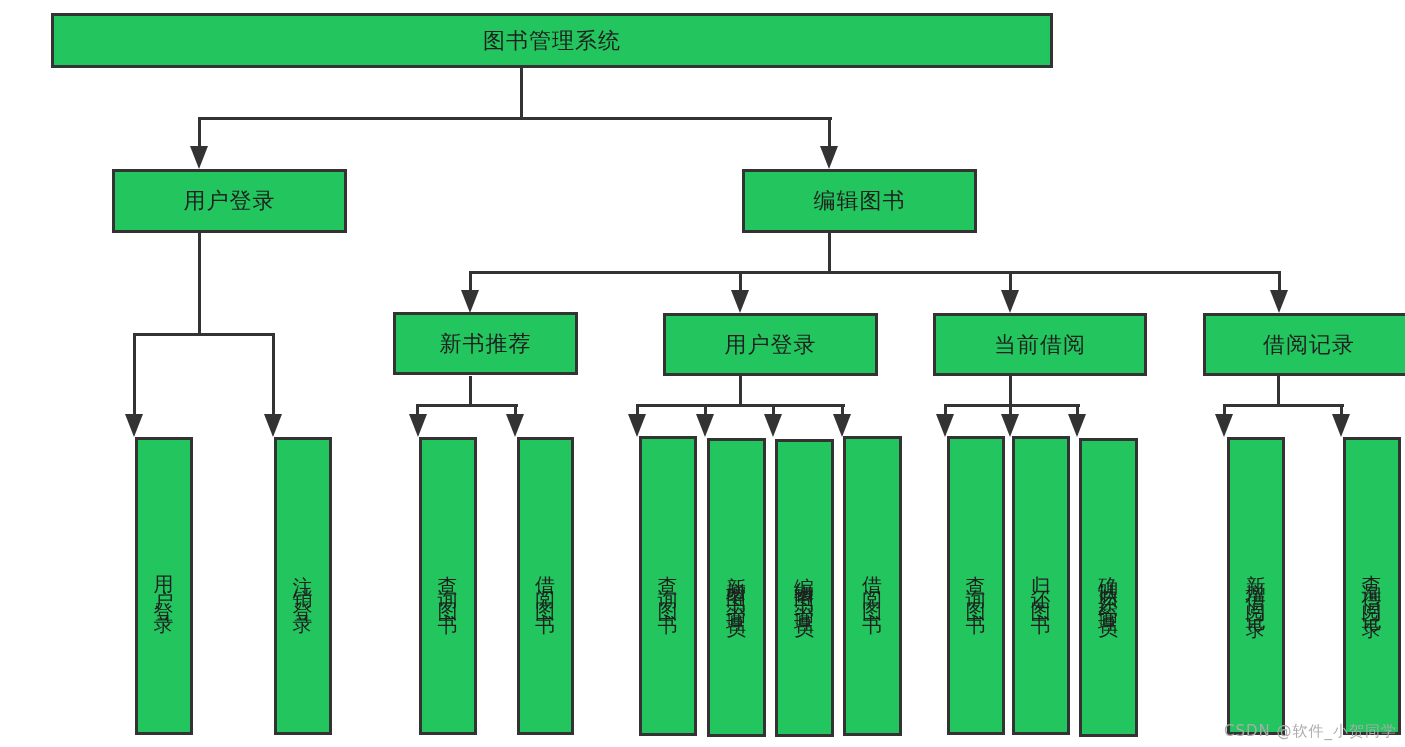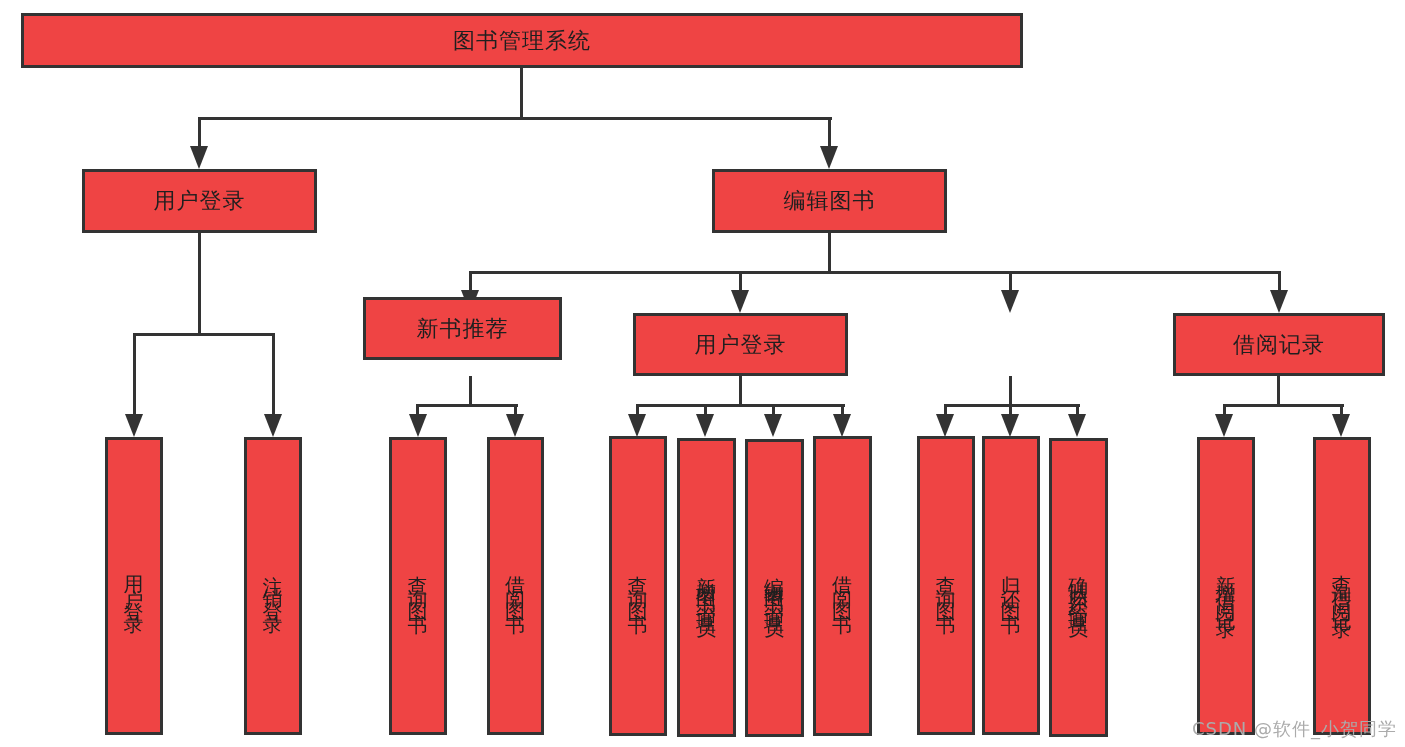--- a/index.html
+++ b/index.html
@@ -13,25 +13,26 @@
   body{
     background:var(--bg);
     font-family:"DejaVu Sans", sans-serif;
     position:relative;
     overflow:hidden;
   }
   .canvas{position:absolute;left:0;top:0;width:1405px;height:747px;}
   .box{
     position:absolute;
     border:3px solid var(--line);
-    background:#ef4444;
+    background:#22c55e;
     display:flex;
     align-items:center;
     justify-content:center;
     color:var(--text);
+    margin-left:30px;
   }
   .box.h span{
     font-size:22px;
     letter-spacing:1px;
     white-space:nowrap;
   }
   .box.v span{
     writing-mode:vertical-rl;
     text-orientation:mixed;
     font-size:20px;
@@ -47,21 +48,21 @@
     position:absolute;
     width:0;height:0;
     border-left:9px solid transparent;
     border-right:9px solid transparent;
     border-top:23px solid var(--line);
   }
   .watermark{
     position:absolute;
     right:8px;
     bottom:6px;
-    font-size:18px;
+    font-size:15px;
     color:var(--wm);
     letter-spacing:1px;
     white-space:nowrap;
   }
 </style>
 </head>
 <body>
 
 <div class="canvas">
 
@@ -94,25 +95,28 @@
   <div class="hl" style="left:469px;top:271px;width:812px"></div>
   <div class="vl" style="left:469px;top:271px;height:22px"></div>
   <div class="arr" style="left:461px;top:290px"></div>
   <div class="vl" style="left:739px;top:271px;height:22px"></div>
   <div class="arr" style="left:731px;top:290px"></div>
   <div class="vl" style="left:1009px;top:271px;height:22px"></div>
   <div class="arr" style="left:1001px;top:290px"></div>
   <div class="vl" style="left:1278px;top:271px;height:22px"></div>
   <div class="arr" style="left:1270px;top:290px"></div>
 
-  <div class="box h" style="left:363px;top:297px;width:199px;height:63px">
+  <div class="box h" style="left:363px;top:312px;width:185px;height:63px">
     <span>新书推荐</span>
   </div>
   <div class="box h" style="left:633px;top:313px;width:215px;height:63px">
     <span>用户登录</span>
+  </div>
+  <div class="box h" style="left:903px;top:313px;width:214px;height:63px">
+    <span>当前借阅</span>
   </div>
   <div class="box h" style="left:1173px;top:313px;width:212px;height:63px">
     <span>借阅记录</span>
   </div>
 
   <div class="vl" style="left:469px;top:376px;height:31px"></div>
   <div class="hl" style="left:416px;top:404px;width:102px"></div>
   <div class="vl" style="left:416px;top:404px;height:11px"></div>
   <div class="arr" style="left:409px;top:414px"></div>
   <div class="vl" style="left:514px;top:404px;height:11px"></div>

